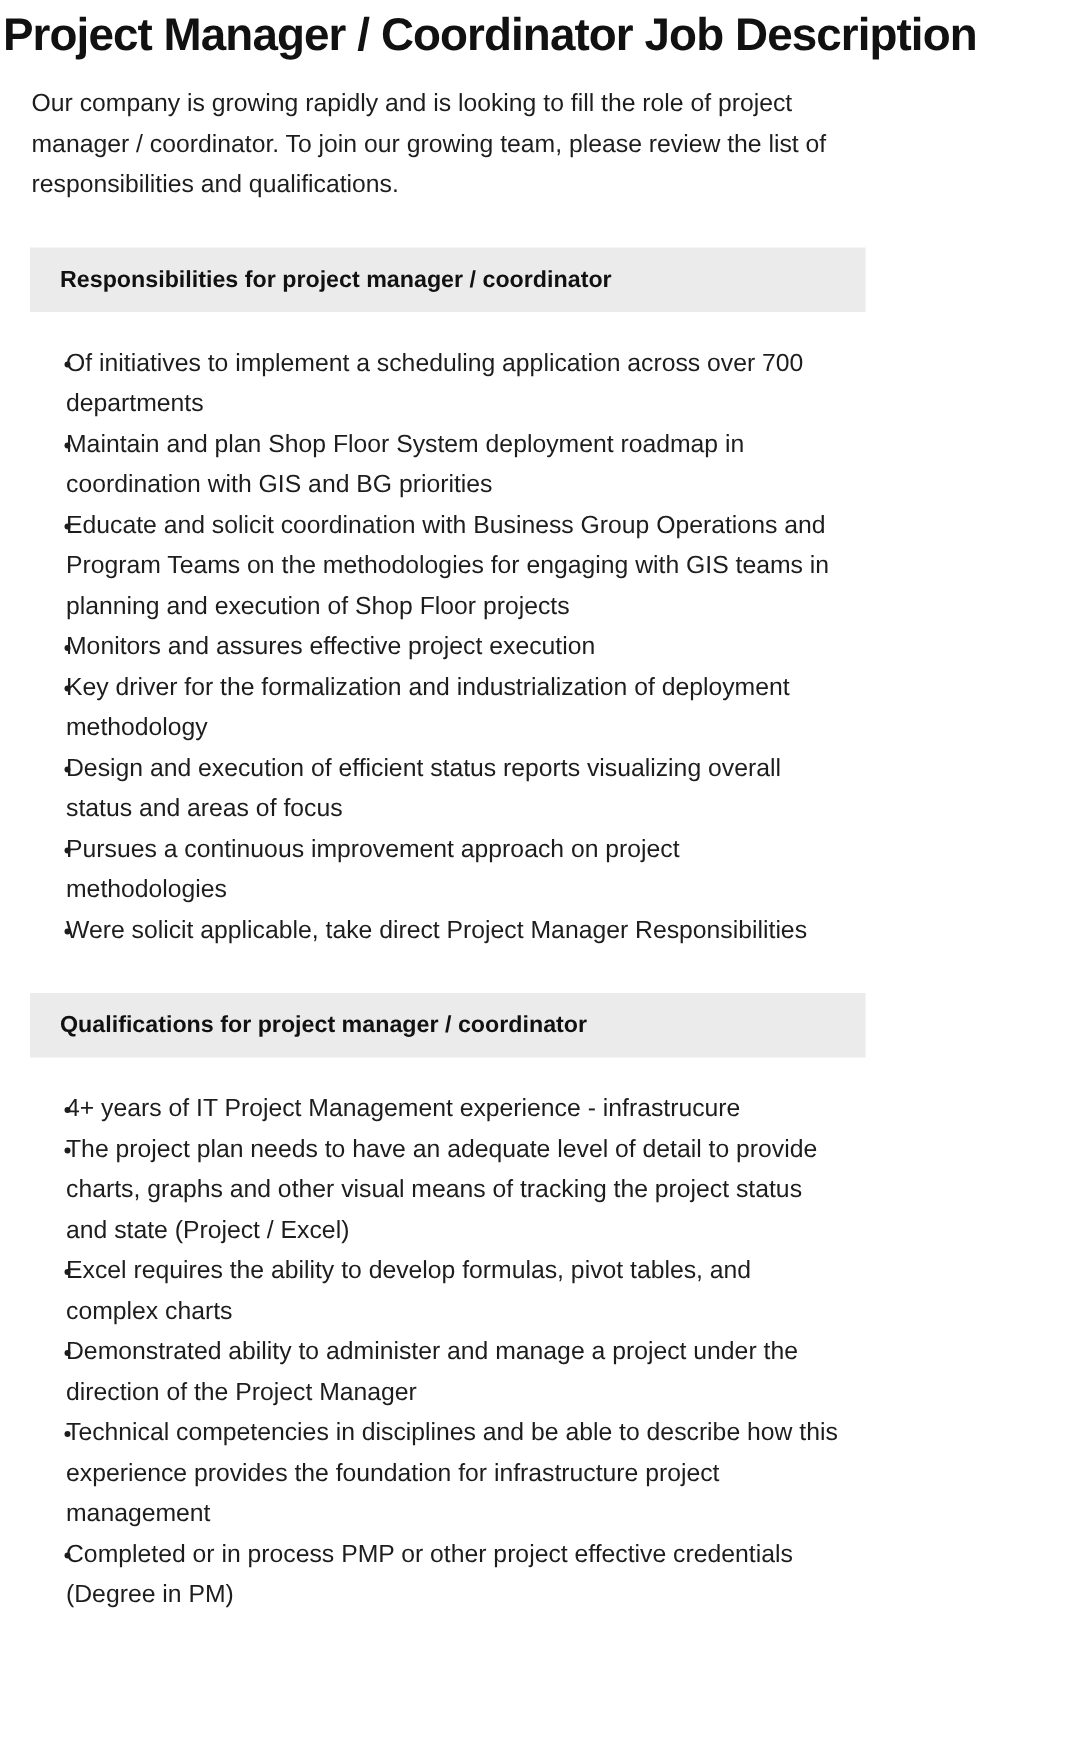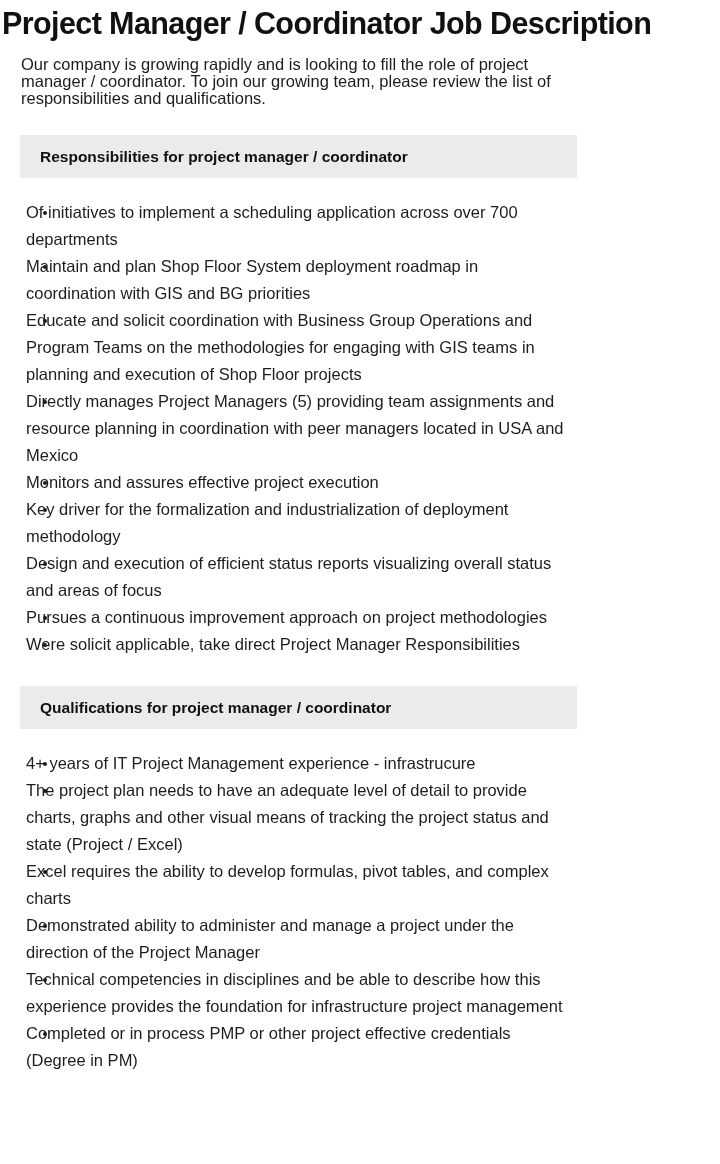--- a/index.html
+++ b/index.html
@@ -32,21 +32,21 @@
     letter-spacing: -0.6px;
     color: #111111;
     white-space: nowrap;
   }
 
   
   .intro {
     margin: 14px 0 0 0;
     padding: 0 36px 0 21px;
     font-size: 16.5px;
-    line-height: 17px;
+    line-height: 27px;
     color: #1d1d1d;
   }
 
   
   .section {
     margin-top: 28px;
   }
   .section-header {
     margin: 0 23px 12px 20px;
     background: #ebebeb;
@@ -62,21 +62,21 @@
     list-style: none;
     margin: 0;
     padding: 0;
   }
   ul.bullets.first-list {
     margin-top: 21px;
   }
   ul.bullets li {
     position: relative;
     margin: 0;
-    padding: 0 36px 0 26px;
+    padding: 0 36px 0 44px;
     font-size: 16.5px;
     line-height: 27px;
     color: #1d1d1d;
   }
   ul.bullets li::before {
     content: "";
     position: absolute;
     left: 43px;
     top: 12px;
     width: 4px;
@@ -93,21 +93,20 @@
   <h1 class="job-title">Project Manager / Coordinator Job Description</h1>
 
   <p class="intro">Our company is growing rapidly and is looking to fill the role of project manager / coordinator. To join our growing team, please review the list of responsibilities and qualifications.</p>
 
   <div class="section">
     <div class="section-header">Responsibilities for project manager / coordinator</div>
     <ul class="bullets first-list">
       <li>Of initiatives to implement a scheduling application across over 700 departments</li>
       <li>Maintain and plan Shop Floor System deployment roadmap in coordination with GIS and BG priorities</li>
       <li>Educate and solicit coordination with Business Group Operations and Program Teams on the methodologies for engaging with GIS teams in planning and execution of Shop Floor projects</li>
-      <li>Directly manages Project Managers (5) providing team assignments and resource planning in coordination with peer managers located in USA and Mexico</li>
       <li>Monitors and assures effective project execution</li>
       <li>Key driver for the formalization and industrialization of deployment methodology</li>
       <li>Design and execution of efficient status reports visualizing overall status and areas of focus</li>
       <li>Pursues a continuous improvement approach on project methodologies</li>
       <li>Were solicit applicable, take direct Project Manager Responsibilities</li>
     </ul>
   </div>
 
   <div class="section">
     <div class="section-header">Qualifications for project manager / coordinator</div>

